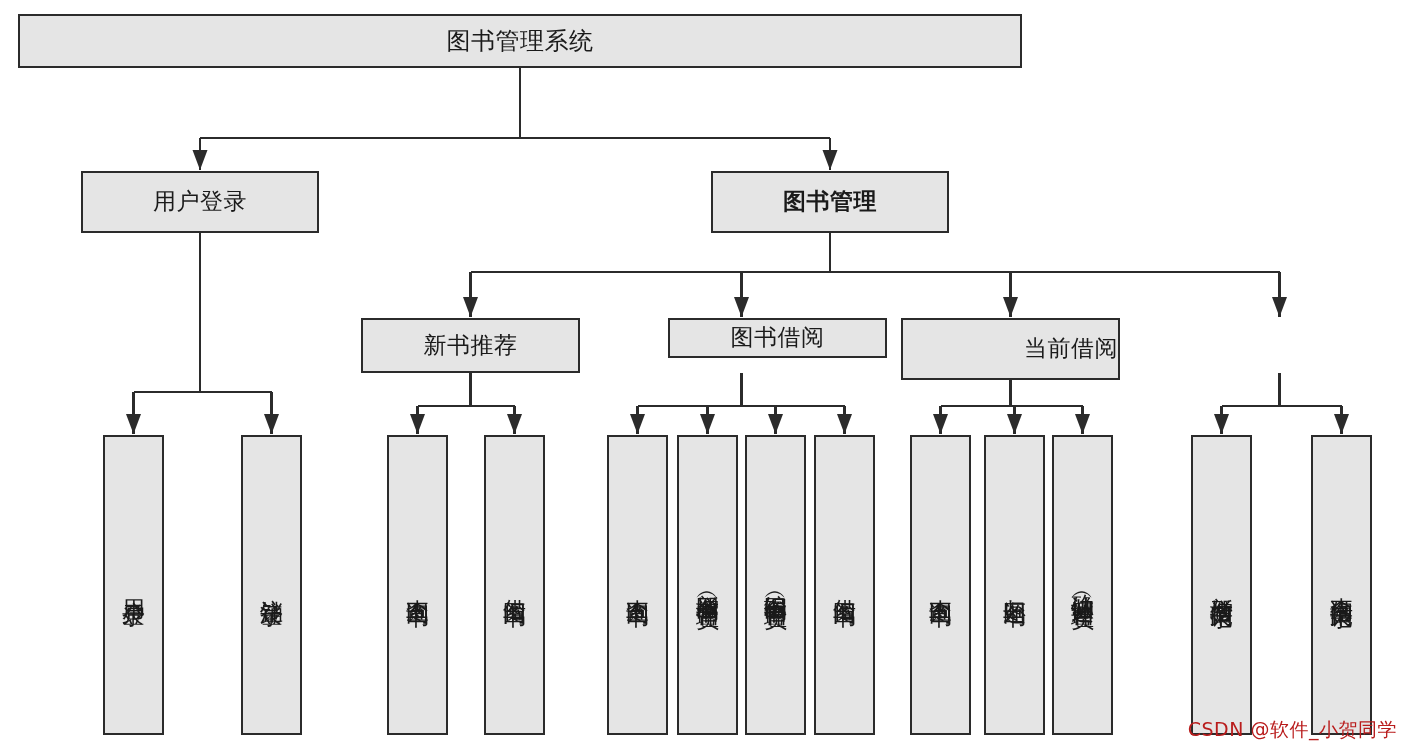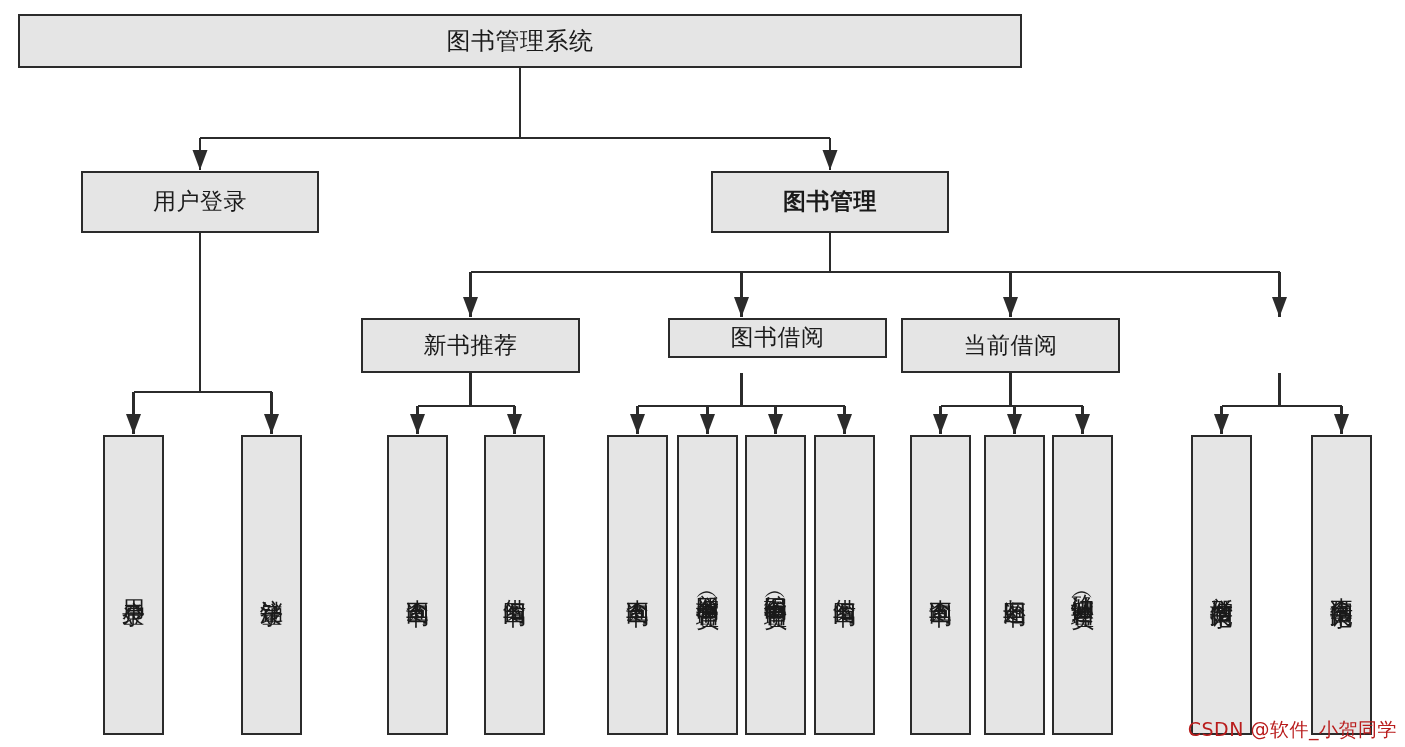--- a/index.html
+++ b/index.html
@@ -137,21 +137,21 @@
     </div>
     <div class="node node-h" style="left: 711px; top: 171px; width: 238px; height: 62px; font-weight: bold;">
       <span class="hlabel">图书管理</span>
     </div>
     <div class="node node-h" style="left: 361px; top: 318px; width: 219px; height: 55px;">
       <span class="hlabel">新书推荐</span>
     </div>
     <div class="node node-h" style="left: 668px; top: 318px; width: 219px; height: 40px;">
       <span class="hlabel">图书借阅</span>
     </div>
-    <div class="node node-h" style="left: 901px; top: 318px; width: 219px; height: 55px;">
+    <div class="node node-h" style="left: 901px; top: 318px; width: 219px; height: 62px; justify-content: flex-end;">
       <span class="hlabel">当前借阅</span>
     </div>
     <div class="node node-v" style="left: 103px; top: 435px; width: 61px; height: 300px;">
       <span class="vlabel">用户登录</span>
     </div>
     <div class="node node-v" style="left: 241px; top: 435px; width: 61px; height: 300px;">
       <span class="vlabel">注销登录</span>
     </div>
     <div class="node node-v" style="left: 387px; top: 435px; width: 61px; height: 300px;">
       <span class="vlabel">查询图书</span>

